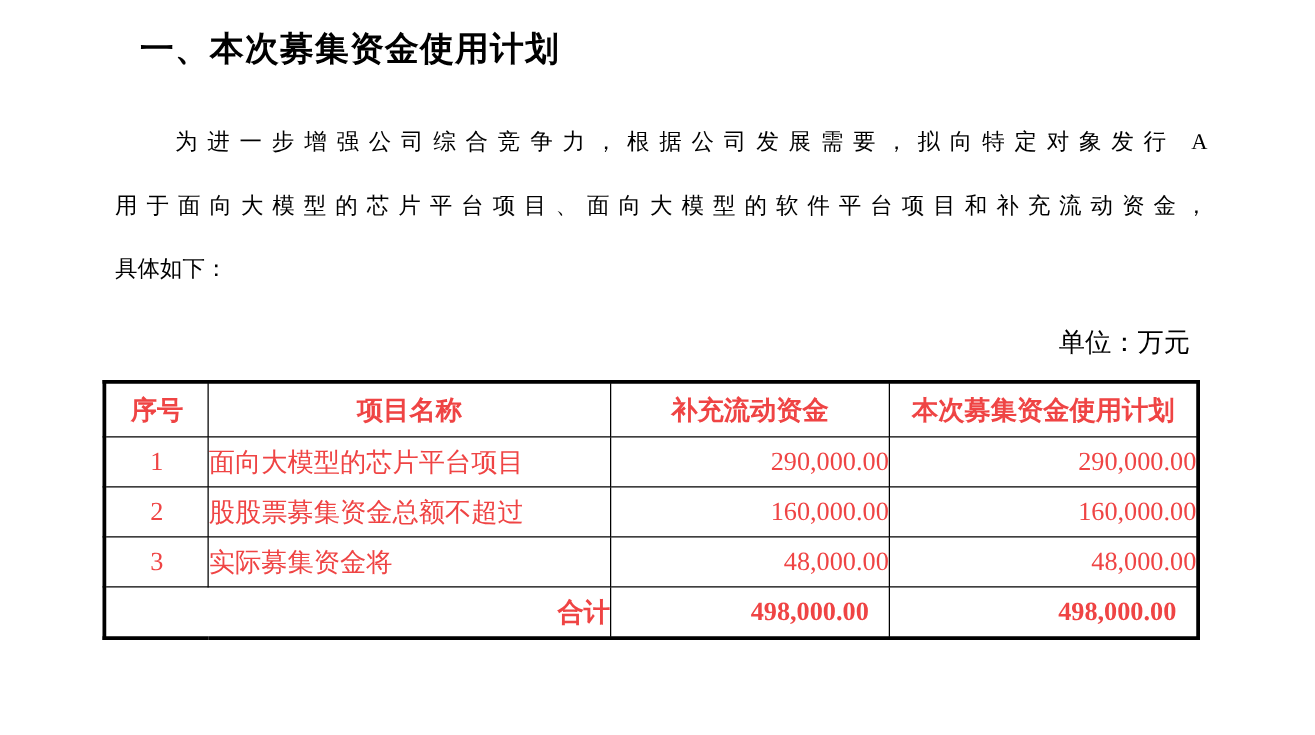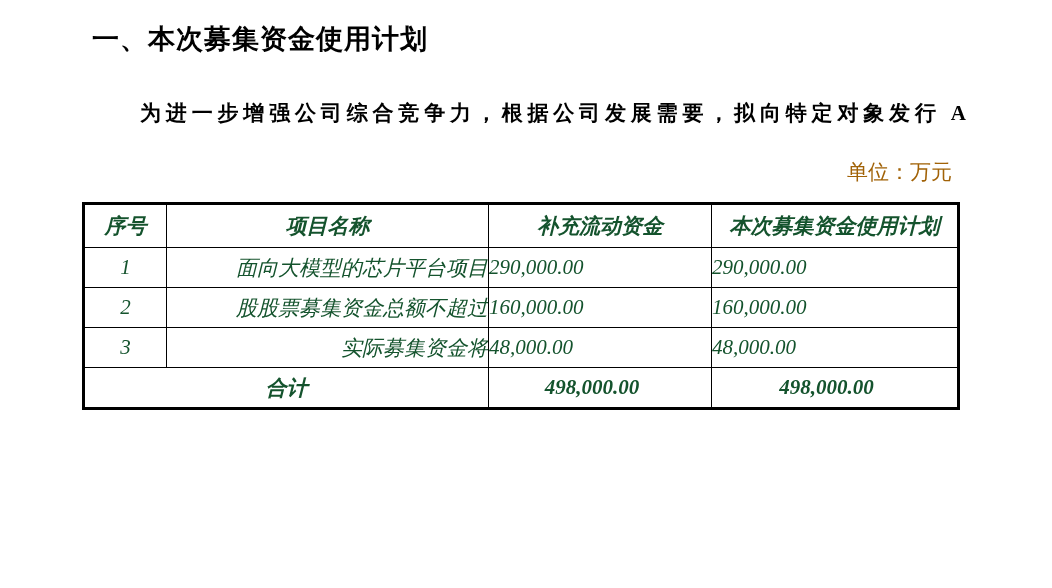--- a/index.html
+++ b/index.html
@@ -20,95 +20,96 @@
     height: 588px;
     padding: 22px 86px 0 92px;
   }
   .section-heading {
     font-family: "Liberation Sans", sans-serif;
     font-weight: bold;
     font-size: 27px;
     line-height: 34px;
     letter-spacing: 1px;
     color: #000000;
+    margin-left: 20px;
   }
   .paragraph {
     margin-top: 32px;
-    font-size: 21px;
+    font-size: 18px;
     line-height: 51px;
     color: #000000;
-    font-weight: bold;
   }
   .para-line {
     text-align: justify;
     text-align-last: justify;
     white-space: normal;
   }
   .para-line.first {
     text-indent: 48px;
   }
   .para-line.last {
     text-align: left;
     text-align-last: left;
   }
   .unit-label {
     margin-top: 20px;
     font-size: 21px;
     line-height: 26px;
     text-align: right;
     padding-right: 14px;
-    color: #a16207;
+    color: #000000;
   }
   table.funds-table {
     margin-top: 17px;
     margin-left: -10px;
     width: 875px;
     border-collapse: collapse;
     table-layout: fixed;
     border: 3px solid #000000;
     font-size: 21px;
-    color: #14532d;
-    font-style: italic;
+    color: #ef4444;
   }
   table.funds-table th,
   table.funds-table td {
     border: 1px solid #000000;
     padding: 0;
     overflow: hidden;
   }
   table.funds-table thead th {
     height: 42px;
     font-weight: bold;
     text-align: center;
     vertical-align: middle;
   }
   table.funds-table tbody td {
     height: 39px;
     vertical-align: middle;
   }
   td.cell-no   { text-align: center; }
-  td.cell-name { text-align: right; }
-  td.cell-num  { padding-right: 16px; }
+  td.cell-name { text-align: left; }
+  td.cell-num  { text-align: right; padding-right: 16px; }
   tr.total-row td {
     height: 40px;
     font-weight: bold;
     vertical-align: middle;
   }
-  tr.total-row td.cell-label { text-align: center; }
-  tr.total-row td.cell-num   { text-align: center; padding-right: 16px; }
+  tr.total-row td.cell-label { text-align: right; }
+  tr.total-row td.cell-num   { text-align: right; padding-right: 16px; }
 </style>
 </head>
 <body>
 
 <div class="doc">
 
   <div class="section-heading">一、本次募集资金使用计划</div>
 
   <div class="paragraph">
     <div class="para-line first">为进一步增强公司综合竞争力，根据公司发展需要，拟向特定对象发行 A</div>
+    <div class="para-line">用于面向大模型的芯片平台项目、面向大模型的软件平台项目和补充流动资金，</div>
+    <div class="para-line last">具体如下：</div>
   </div>
 
   <div class="unit-label">单位：万元</div>
 
   <table class="funds-table">
     <colgroup>
       <col style="width:83px">
       <col style="width:322px">
       <col style="width:223px">
       <col style="width:247px">

